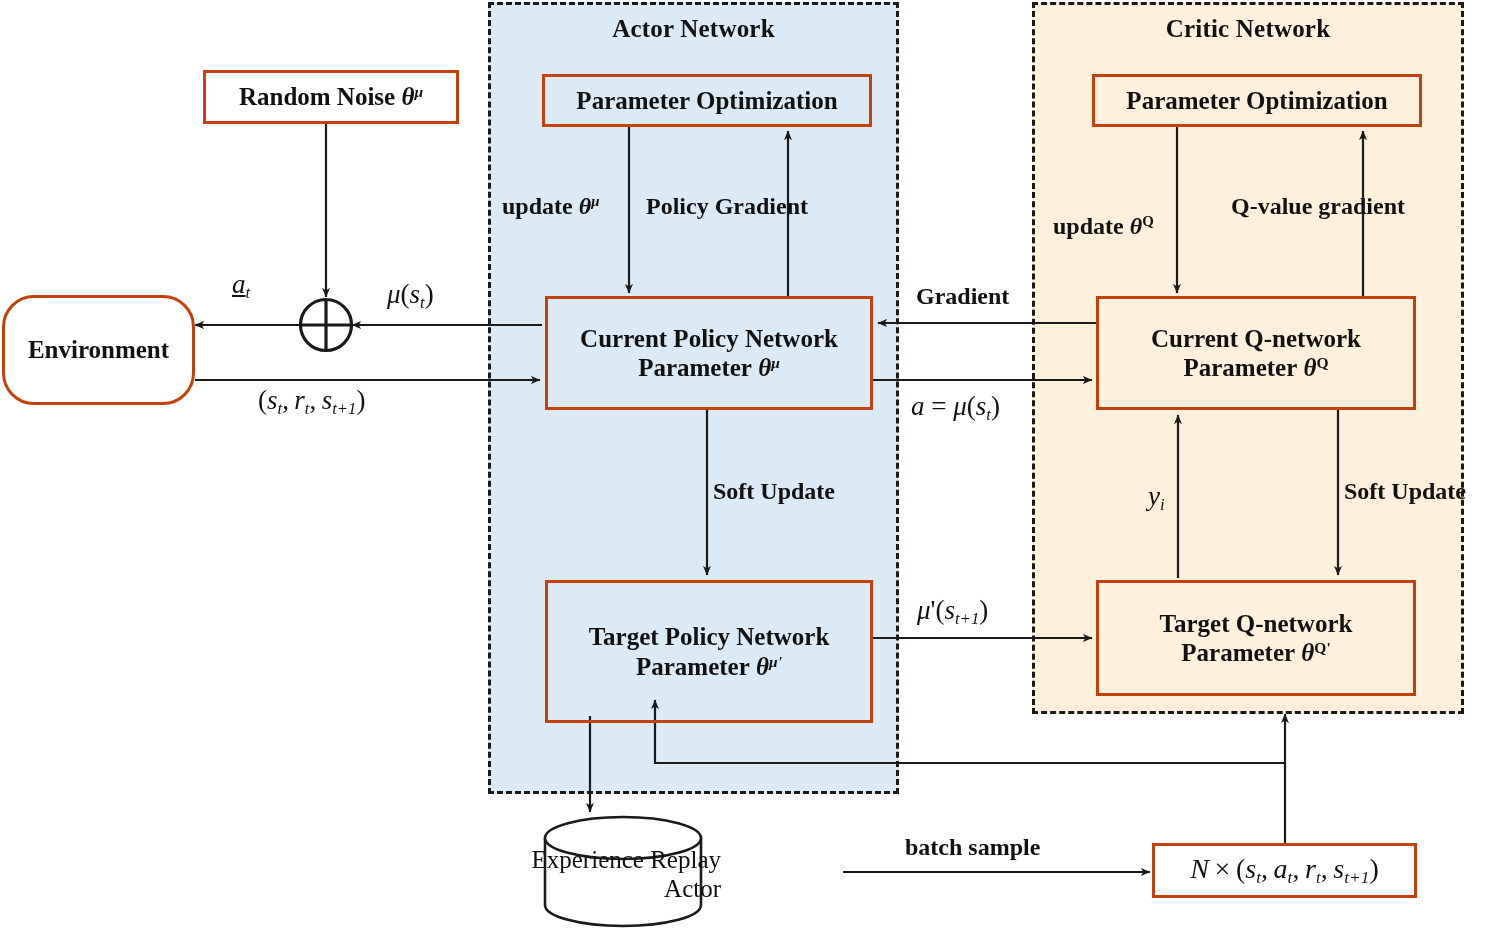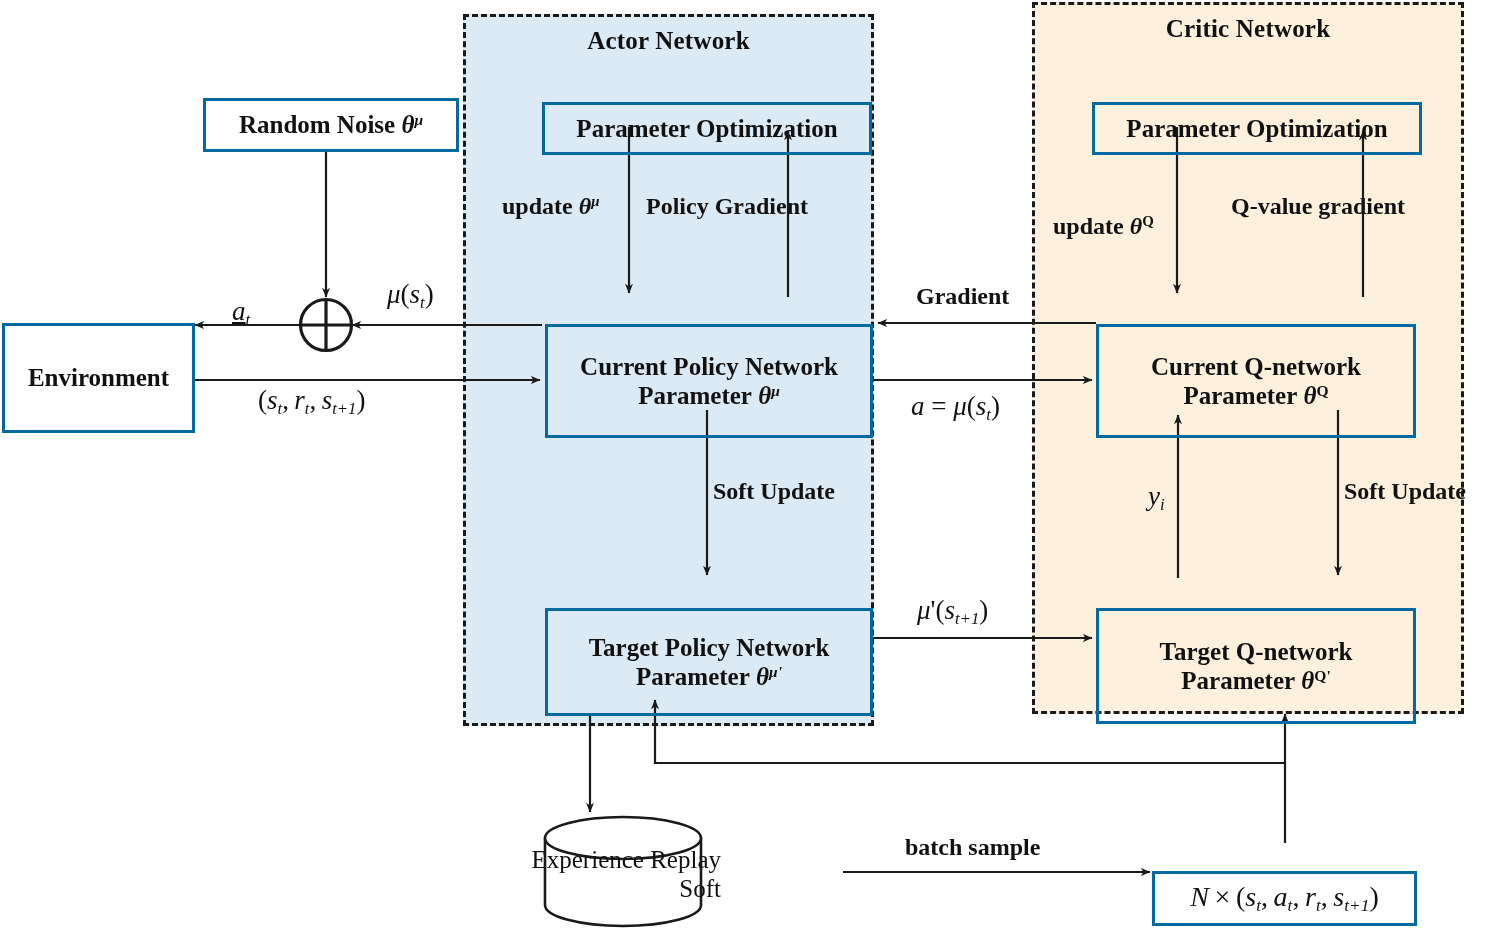--- a/index.html
+++ b/index.html
@@ -30,31 +30,30 @@
     text-align: center;
     top: 10px;
     font-size: 25px;
     font-weight: bold;
     letter-spacing: .2px;
   }
   
   .nbox {
     position: absolute;
     box-sizing: border-box;
-    border: 3px solid #0369a1;
+    border: 3px solid #c2410c;
     background: transparent;
     display: flex;
     align-items: center;
     justify-content: center;
     text-align: center;
     font-size: 25px;
     font-weight: bold;
     line-height: 1.18;
     padding: 2px 14px;
-    margin-top: 28px;
   }
   .nbox.white { background: #ffffff; }
   .nbox.plain { font-weight: normal; }
   
   .lbl {
     position: absolute;
     font-size: 24px;
     font-weight: bold;
     white-space: nowrap;
   }
@@ -82,21 +81,21 @@
     font-size: 25px;
     font-weight: normal;
     line-height: 1.16;
   }
 </style>
 </head>
 <body>
 
 <div id="stage">
 
-  <div class="panel panel-actor" style="left:463px; top:2px; width:411px; height:712px;margin-top:12px;">
+  <div class="panel panel-actor" style="left:488px; top:2px; width:411px; height:792px;">
     <div class="panel-title">Actor Network</div>
   </div>
 
   <div class="panel panel-critic" style="left:1032px; top:2px; width:432px; height:712px;">
     <div class="panel-title">Critic Network</div>
   </div>
 
   <svg id="wires" viewBox="0 0 1500 936">
     <defs>
       <marker id="ah" markerWidth="11" markerHeight="11" refX="9.2" refY="4" orient="auto" markerUnits="userSpaceOnUse">
@@ -149,39 +148,39 @@
     <g fill="#ffffff" stroke="#1a1a1a" stroke-width="2.6">
       <path d="M545,838 L545,905 A78,21 0 0 0 701,905 L701,838"></path>
       <ellipse cx="623" cy="838" rx="78" ry="21"></ellipse>
     </g>
   </svg>
 
   <div class="nbox white" style="left:203px; top:70px; width:256px; height:54px;">
     <span>Random&nbsp;Noise&nbsp;<i class="v">θ</i><span class="sup">μ</span></span>
   </div>
 
-  <div class="nbox white" style="left:2px; top:295px; width:193px; height:110px;">
+  <div class="nbox white" style="left:2px; top:295px; width:193px; height:110px;border-radius:32px;">
     <span>Environment</span>
   </div>
 
   <div class="nbox" style="left:542px; top:74px; width:330px; height:53px;">
     <span>Parameter Optimization</span>
   </div>
 
   <div class="nbox" style="left:1092px; top:74px; width:330px; height:53px;">
     <span>Parameter Optimization</span>
   </div>
 
   <div class="nbox" style="left:545px; top:296px; width:328px; height:114px;">
     <span>
       Current Policy Network<br>Parameter&nbsp;<i class="v">θ</i><span class="sup">μ</span>
     </span>
   </div>
 
-  <div class="nbox" style="left:545px; top:580px; width:328px; height:108px;">
+  <div class="nbox" style="left:545px; top:580px; width:328px; height:143px;">
     <span>
       Target Policy Network<br>Parameter&nbsp;<i class="v">θ</i><span class="sup">μ'</span>
     </span>
   </div>
 
   <div class="nbox" style="left:1096px; top:296px; width:320px; height:114px;">
     <span>
       Current Q-network<br>Parameter&nbsp;<i class="v">θ</i><span class="supn">Q</span>
     </span>
   </div>
@@ -193,40 +192,40 @@
   </div>
 
   <div class="nbox plain" style="left:1152px; top:843px; width:265px; height:55px; font-size:28px;">
     <span>
       <i class="v">N</i> × (<i class="v">s</i><span class="sub">t</span>, <i class="v">a</i><span class="sub">t</span>, <i class="v">r</i><span class="sub">t</span>, <i class="v">s</i><span class="sub">t+1</span>)
     </span>
   </div>
 
   <div class="cyl-label" style="left:525px; top:845px; width:196px;">
     <span>Experience Replay</span><br>
-    <span>Soft</span>
+    <span>Actor</span>
   </div>
 
   <div class="lbl" style="left:502px; top:193px;">
     update&nbsp;<i class="v">θ</i><span class="sup">μ</span>
   </div>
 
   <div class="lbl" style="left:646px; top:193px;">
     <span>Policy Gradient</span>
   </div>
 
   <div class="lbl" style="left:1053px; top:193px;margin-top:20px;">
     update&nbsp;<i class="v">θ</i><span class="supn">Q</span>
   </div>
 
   <div class="lbl" style="left:1231px; top:193px;">
     <span>Q-value gradient</span>
   </div>
 
-  <div class="lbl math" style="left:232px; top:296px;text-decoration:underline;">
+  <div class="lbl math" style="left:232px; top:269px;text-decoration:underline;">
     <i class="v">a</i><span class="sub">t</span>
   </div>
 
   <div class="lbl math" style="left:387px; top:279px;">
     <i class="v">μ</i>(<i class="v">s</i><span class="sub">t</span>)
   </div>
 
   <div class="lbl math" style="left:258px; top:385px;">
     (<i class="v">s</i><span class="sub">t</span>, <i class="v">r</i><span class="sub">t</span>, <i class="v">s</i><span class="sub">t+1</span>)
   </div>

